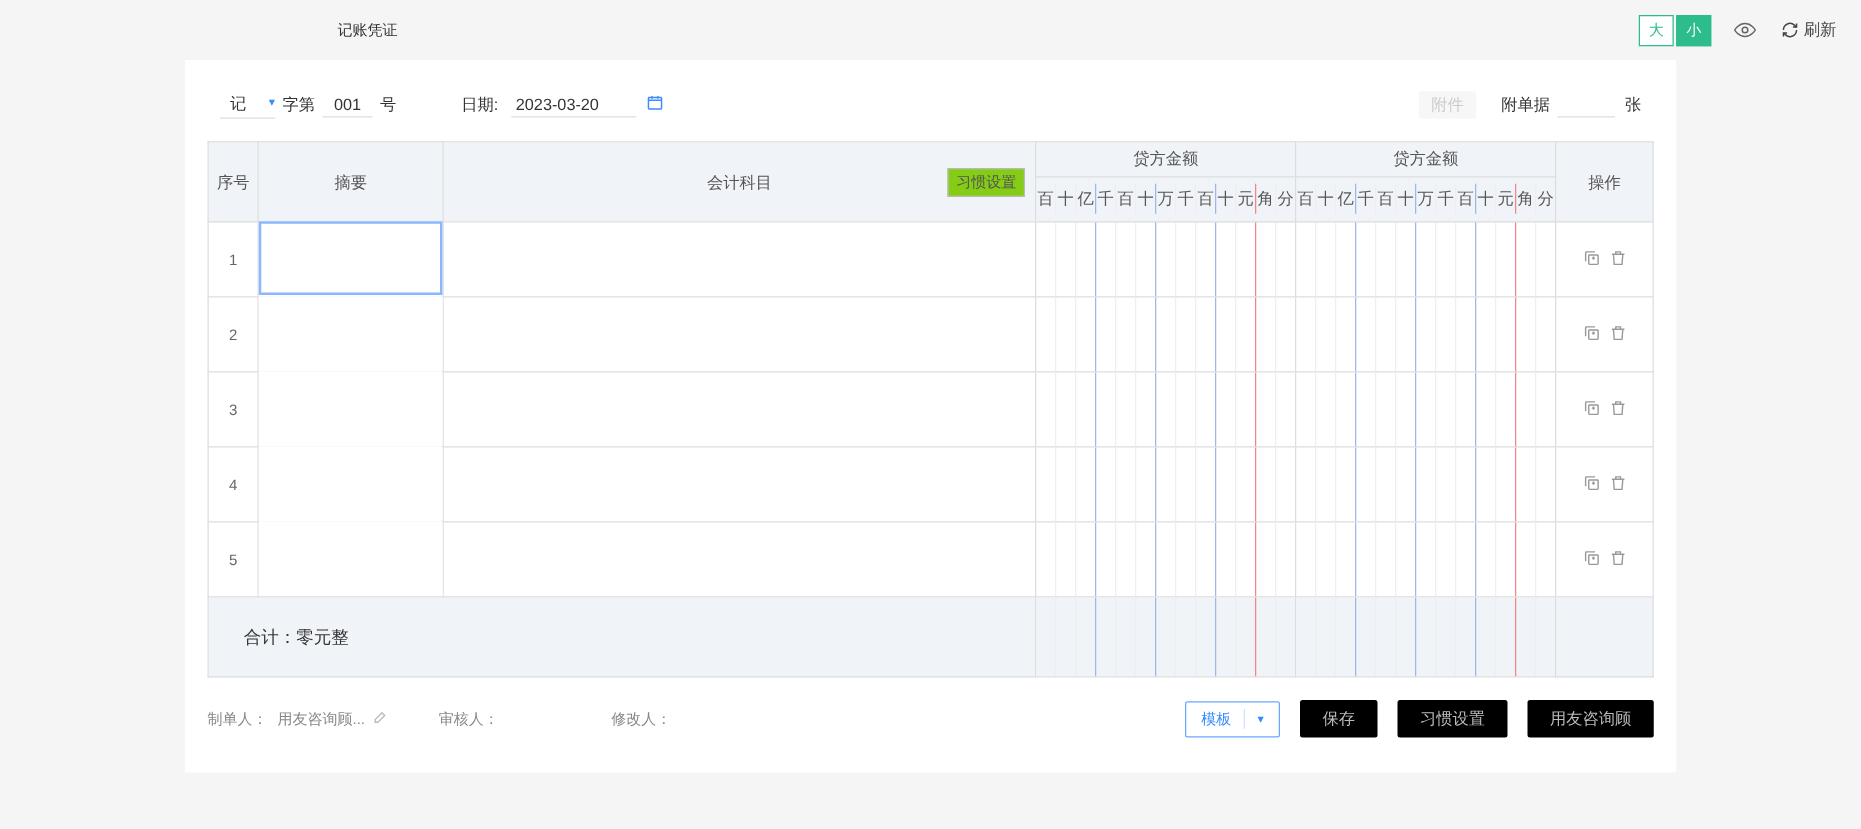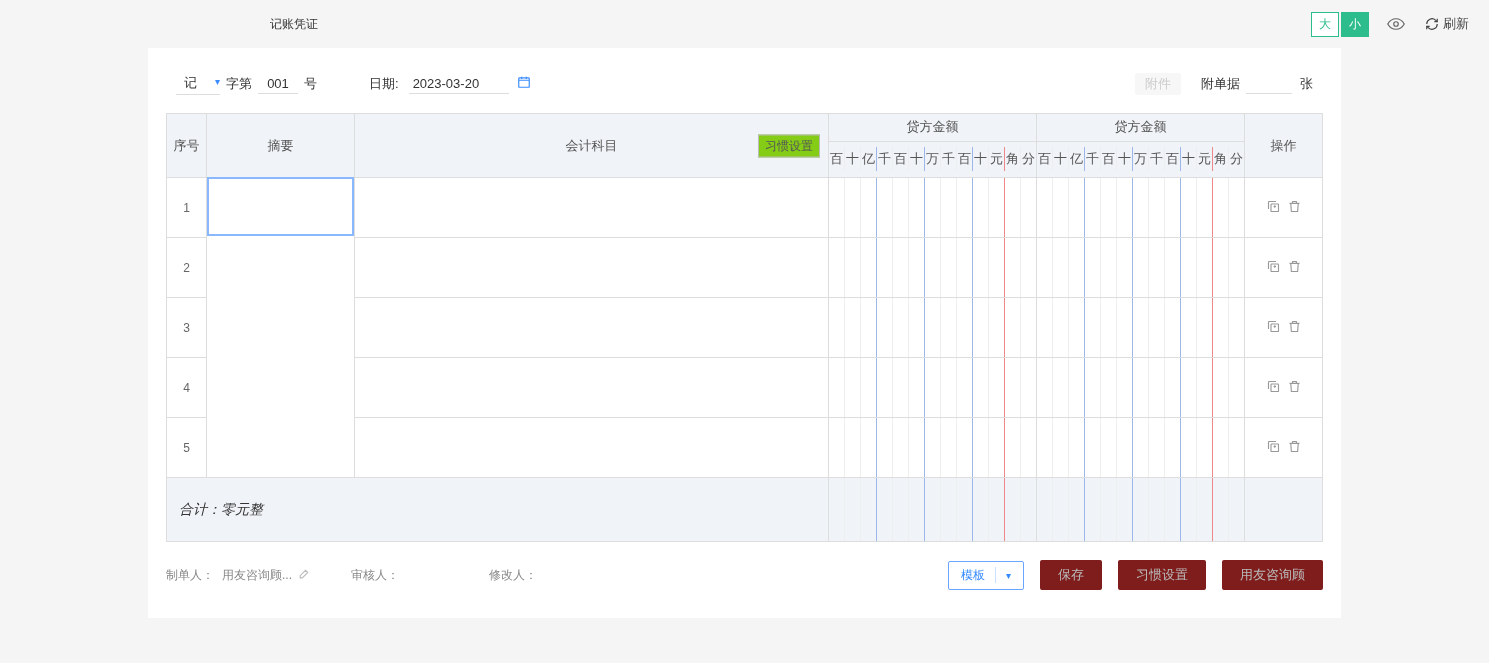--- a/index.html
+++ b/index.html
@@ -51,31 +51,31 @@
 .amt-grid span:nth-child(11) { border-right-color: #e88; }
 .amt-grid span:last-child { border-right: none; }
 
 tbody td { height: 60px; }
 .seq-cell { text-align: center; color: #666; font-size: 12px; }
 .summary-input { width: 100%; height: 100%; border: none; outline: none; padding: 4px 6px; font-size: 13px; resize: none; font-family: inherit; }
 .summary-input.focused { border: 2px solid #8ab8ff; }
 .ops-cell { text-align: center; }
 .ops-cell svg { margin: 0 3px; cursor: pointer; color: #999; }
 tr.total-row td { background: #f0f3f7; height: 64px; }
-.total-label { padding-left: 12px; font-size: 14px; color: #333; font-style: italic; }
+.total-label { padding-left: 28px; font-size: 14px; color: #333; }
 
 .footer { display: flex; align-items: center; margin-top: 18px; font-size: 12px; color: #888; gap: 6px; }
 .footer .lbl { margin-right: 2px; }
 .edit-icon { color: #bbb; cursor: pointer; }
 .footer-gap { width: 28px; }
 .footer-spacer { flex: 1; }
 .tmpl-btn { border: 1px solid #6aa6ff; color: #358bff; padding: 5px 12px; display: flex; align-items: center; gap: 10px; cursor: pointer; border-radius: 2px; }
 .tmpl-btn .div { width: 1px; background: #cde0ff; height: 16px; }
 .tmpl-btn .dd { color: #358bff; font-size: 10px; }
-.gbtn { background: #7f1d1d; color: #bbb; padding: 6px 18px; border-radius: 2px; cursor: not-allowed; margin-left: 10px; font-size: 13px; }
+.gbtn { background: #000000; color: #bbb; padding: 6px 18px; border-radius: 2px; cursor: not-allowed; margin-left: 10px; font-size: 13px; }
 </style>
 </head>
 <body>
 
 <div class="page">
   <div class="topbar">
     <div class="page-title">记账凭证</div>
     <div class="topbar-spacer"></div>
     <div class="size-toggle">
       <div class="size-btn">大</div>

